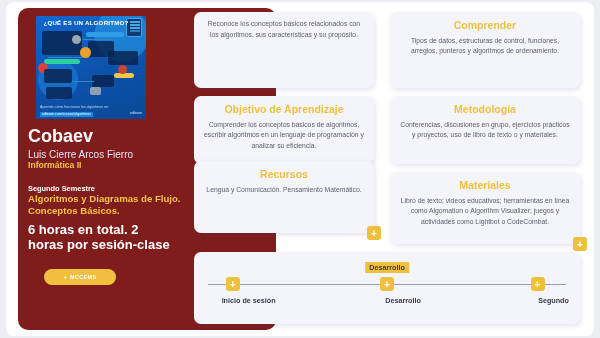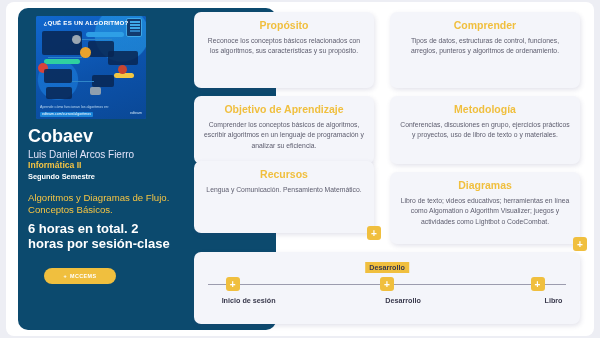--- a/index.html
+++ b/index.html
@@ -27,21 +27,21 @@
     border-radius: 8px;
   }
 
   
   .hero-card {
     position: absolute;
     left: 18px;
     top: 8px;
     width: 258px;
     height: 322px;
-    background: #0c4a6e;
+    background: #7f1d1d;
     border-radius: 10px;
     overflow: hidden;
     z-index: 3;
   }
 
   .hero-inner {
     padding: 8px 10px 10px 10px;
     width: 168px;
   }
 
@@ -154,29 +154,28 @@
     color: #e9e9fc;
     line-height: 1.5;
     width: 160px;
   }
   .hero-subject {
     font-size: 8.6px;
     font-weight: bold;
     color: #f5c443;
   }
   .hero-semester {
-    margin-top: 2px;
+    margin-top: 14px;
     font-size: 7.4px;
     font-weight: bold;
     color: #ffffff;
   }
   .hero-topic {
-    margin-top: 11px;
     font-size: 9.6px;
-    font-weight: normal;
+    font-weight: bold;
     color: #f5c443;
     line-height: 1.3;
     width: 165px;
   }
   .hero-hours {
     margin-top: 4px;
     font-size: 13px;
     font-weight: bold;
     color: #ffffff;
   }
@@ -354,38 +353,37 @@
       </div>
 
       <div class="ig-foot">
         <span>Aprende cómo funcionan los algoritmos en:</span><br>
         <span class="ig-foot-pill">edteam.com/cursos/algoritmos</span>
       </div>
       <div class="ig-logo">edteam</div>
     </div>
 
     <div class="hero-title">Cobaev</div>
-    <div class="hero-author">Luis Daniel Arcos Fierro</div>
+    <div class="hero-author">Luis Cierre Arcos Fierro</div>
     <div class="hero-subject">Informática II</div>
     <div class="hero-semester">Segundo Semestre</div>
     <div class="hero-topic">Algoritmos y Diagramas de Flujo. Conceptos Básicos.</div>
     <div class="hero-hours">6 horas en total. 2 horas por sesión-clase</div>
 
     <button class="hero-btn">
       <span>+</span>
       <span>MCCEMS</span>
     </button>
 
   </div>
 </div>
 
 <div class="content">
 
   <div class="card c-proposito">
-    <div class="card-title">Propósito</div>
     <div class="card-text">Reconoce los conceptos básicos relacionados con los algoritmos, sus características y su propósito.</div>
   </div>
 
   <div class="card c-contenido">
     <div class="card-title">Comprender</div>
     <div class="card-text">Tipos de datos, estructuras de control, funciones, arreglos, punteros y algoritmos de ordenamiento.</div>
   </div>
 
   <div class="card c-metodo">
     <div class="card-title">Metodología</div>
@@ -397,21 +395,21 @@
     <div class="card-text">Comprender los conceptos básicos de algoritmos, escribir algoritmos en un lenguaje de programación y analizar su eficiencia.</div>
   </div>
 
   <div class="card c-recursos">
     <div class="card-title">Recursos</div>
     <div class="card-text">Lengua y Comunicación. Pensamiento Matemático.</div>
     <button class="plus-badge pb-recursos">+</button>
   </div>
 
   <div class="card c-materiales">
-    <div class="card-title">Diagramas</div>
+    <div class="card-title">Materiales</div>
     <div class="card-text">Libro de texto; videos educativos; herramientas en línea como Algomation o Algorithm Visualizer; juegos y actividades como Lightbot o CodeCombat.</div>
     <button class="plus-badge pb-materiales">+</button>
   </div>
 
   <div class="card c-timeline">
     <div class="timeline-wrap">
       <div class="timeline-axis"></div>
 
       <div class="tl-node" style="left:10%;">
         <button class="tl-marker">+</button>
@@ -419,18 +417,18 @@
       </div>
 
       <div class="tl-node" style="left:50%;">
         <div class="tl-tooltip">Desarrollo</div>
         <button class="tl-marker">+</button>
         <div class="tl-label">Desarrollo</div>
       </div>
 
       <div class="tl-node" style="left:89%;">
         <button class="tl-marker">+</button>
-        <div class="tl-label">Libro</div>
+        <div class="tl-label">Segundo</div>
       </div>
     </div>
   </div>
 
 </div>
 
 </body></html>

